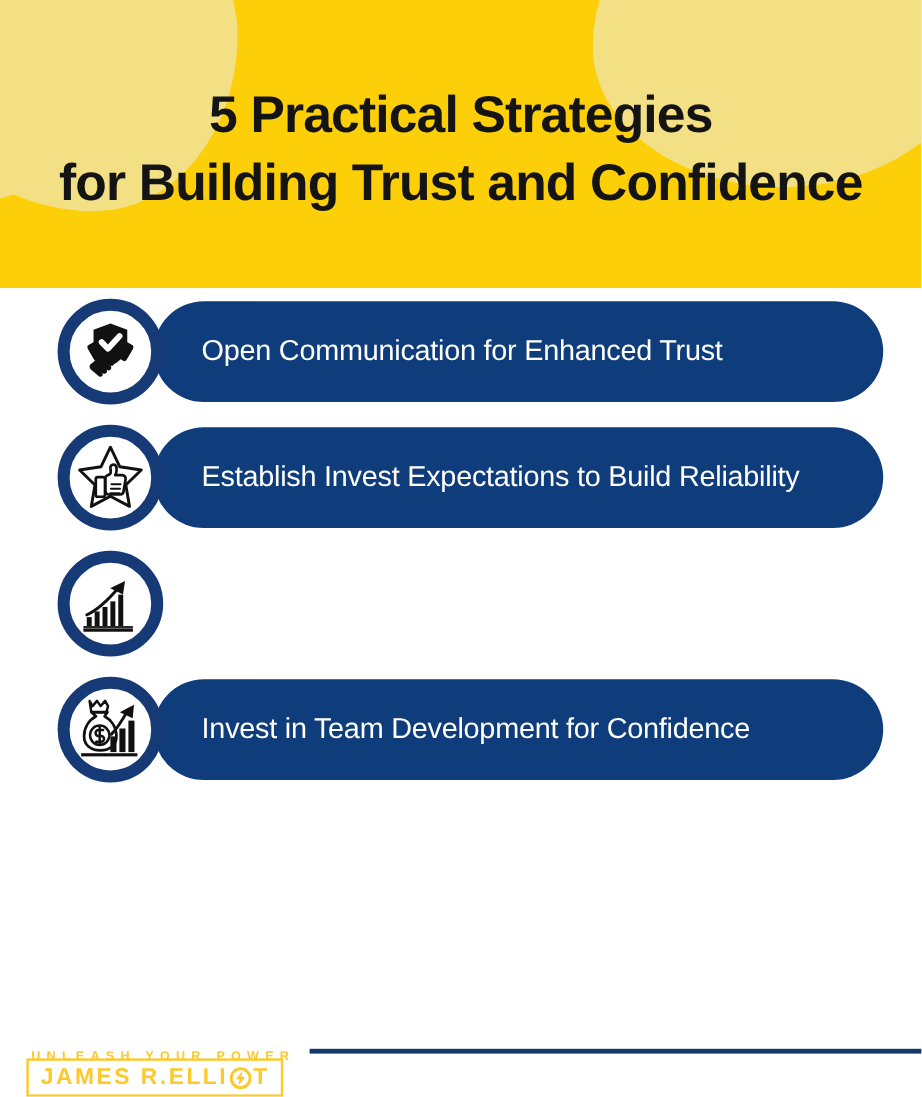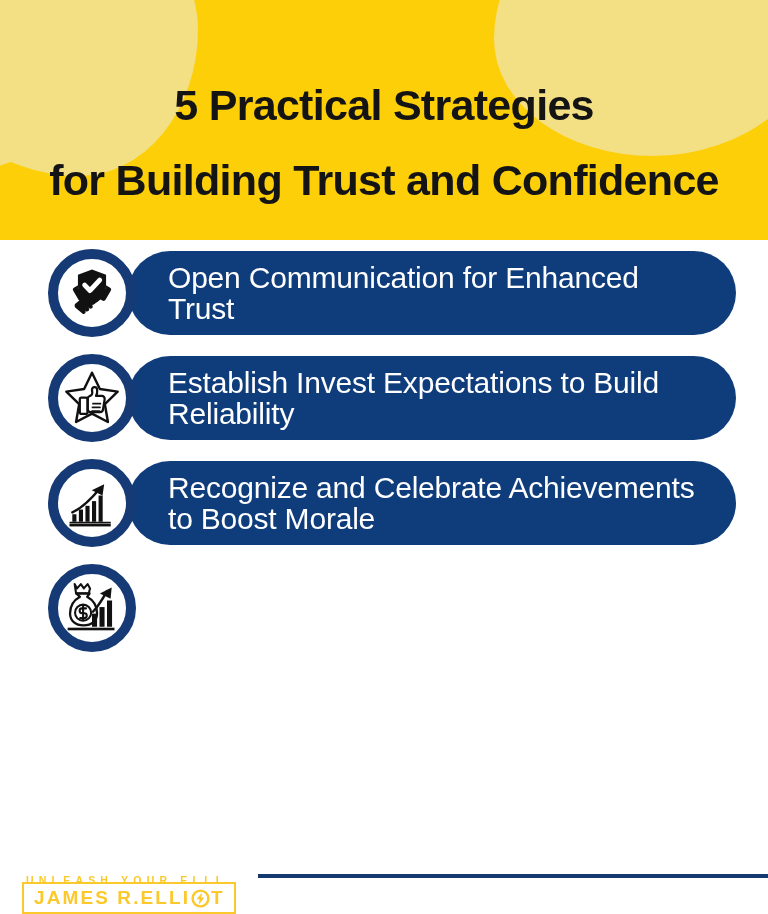--- a/index.html
+++ b/index.html
@@ -68,21 +68,21 @@
   .header-title {
     position: absolute;
     left: 0;
     right: 0;
     top: 68px;
     text-align: center;
     color: #141414;
     font-family: "Liberation Sans", sans-serif;
     font-weight: bold;
     font-size: 43px;
-    line-height: 75px;
+    line-height: 57px;
     letter-spacing: -0.7px;
     z-index: 4;
     white-space: pre-line;
   }
 
   
   .list {
     position: absolute;
     left: 0;
     top: 240px;
@@ -104,21 +104,21 @@
     border-radius: 42px;
     display: flex;
     align-items: center;
     padding-left: 40px;
     padding-right: 26px;
   }
 
   .pill-text {
     color: #FFFFFF;
     font-family: "Liberation Sans", sans-serif;
-    font-size: 30px;
+    font-size: 24px;
     line-height: 31px;
     letter-spacing: -0.2px;
     white-space: pre-line;
   }
 
   .badge {
     position: absolute;
     left: 48px;
     top: 50%;
     transform: translateY(-50%);
@@ -239,43 +239,42 @@
           <path d="M27.5 45.5 V32.5 c0-1 0.6-2 1.6-2.4 l1.4-0.6 c1.2-0.5 1.9-1.7 1.8-3 l-0.3-3.2 c-0.1-1.5 1-2.8 2.5-2.9 1.5-0.1 2.8 1 2.9 2.5 l0.1 1.2 c0.2 2 -0.2 4 -1.2 5.7 h6.2 c1.9 0 3.3 1.7 3 3.6 l-1.8 11 c-0.2 1.5-1.5 2.6-3 2.6 H30.5 c-1.7 0-3-1.3-3-3z" fill="none" stroke="#111111" stroke-width="2.4" stroke-linejoin="round"></path>
           <rect x="19" y="31.5" width="8.2" height="17.5" rx="1.8" fill="none" stroke="#111111" stroke-width="2.4"></rect>
           <line x1="33" y1="38" x2="41" y2="38" stroke="#111111" stroke-width="1.8" stroke-linecap="round"></line>
           <line x1="32.5" y1="42" x2="40.5" y2="42" stroke="#111111" stroke-width="1.8" stroke-linecap="round"></line>
           <line x1="32" y1="46" x2="40" y2="46" stroke="#111111" stroke-width="1.8" stroke-linecap="round"></line>
         </svg>
       </div>
     </div>
 
     <div class="row">
-      <div class="pill" style="width:608px;">
-        <span class="pill-text">Recognize and Celebrate Achievements
-to Boost Morale</span>
-      </div>
       <div class="badge">
         <svg width="60" height="60" viewBox="0 0 64 64">
           <g fill="#111111">
             <rect x="11" y="44" width="4.4" height="8"></rect>
             <rect x="18" y="39" width="4.4" height="13"></rect>
             <rect x="25" y="35" width="4.4" height="17"></rect>
             <rect x="32" y="30" width="4.4" height="22"></rect>
             <rect x="39" y="24" width="4.4" height="28"></rect>
             <rect x="8" y="54" width="44" height="3"></rect>
             <rect x="8" y="52" width="44" height="1.6"></rect>
           </g>
           <path d="M11 42 C20 38 29 30 40 17" fill="none" stroke="#111111" stroke-width="2.6" stroke-linecap="round"></path>
           <path d="M45 12 L43.2 24 L31.8 18.4 Z" fill="#111111"></path>
         </svg>
       </div>
     </div>
 
 
     <div class="row">
+      <div class="pill" style="width:608px;">
+        <span class="pill-text">Invest in Team Development for Confidence</span>
+      </div>
       <div class="badge">
         <svg width="60" height="60" viewBox="0 0 64 64">
           <g fill="#111111">
             <rect x="32" y="38" width="5.4" height="14"></rect>
             <rect x="40" y="31" width="5.4" height="21"></rect>
             <rect x="48" y="24" width="5.4" height="28"></rect>
             <rect x="6" y="53" width="50" height="2.8"></rect>
           </g>
           <path d="M33 36 C38 31 43 23 48 14" fill="none" stroke="#111111" stroke-width="2.6" stroke-linecap="round"></path>
           <path d="M53 10 L51.8 22 L40.4 16.6 Z" fill="#111111"></path>
@@ -294,17 +293,17 @@
     <div class="logo-box">
       <span class="logo-text">JAMES R.ELLI</span>
       <span class="logo-o">
         <svg width="19" height="19" viewBox="0 0 20 20">
           <circle cx="10" cy="10" r="8.3" fill="none" stroke="#FBC92B" stroke-width="2.6"></circle>
           <path d="M11.6 3.6 L5.8 10.9 h3.3 l-0.9 5.6 5.9-7.5 h-3.4z" fill="#FBC92B"></path>
         </svg>
       </span>
       <span class="logo-text">T</span>
     </div>
-    <div class="logo-tagline">UNLEASH YOUR ELLI</div>
+    <div class="logo-tagline">UNLEASH YOUR POWER</div>
     <div class="footer-rule"></div>
   </div>
 
 </div>
 
 </body></html>

